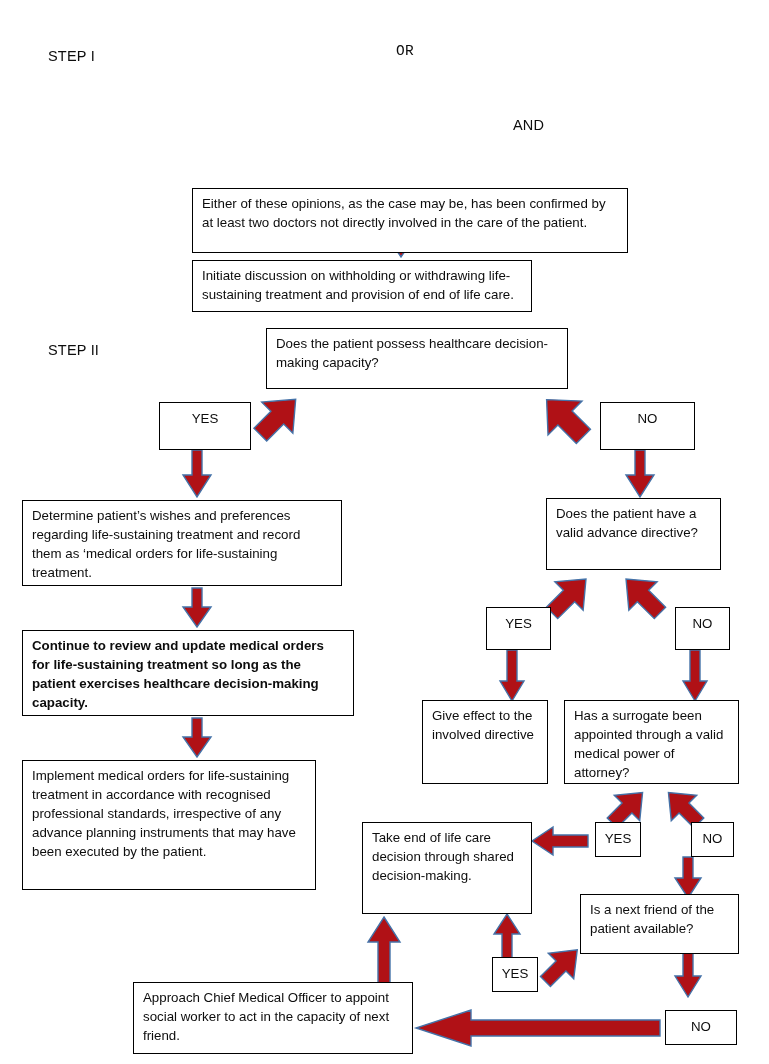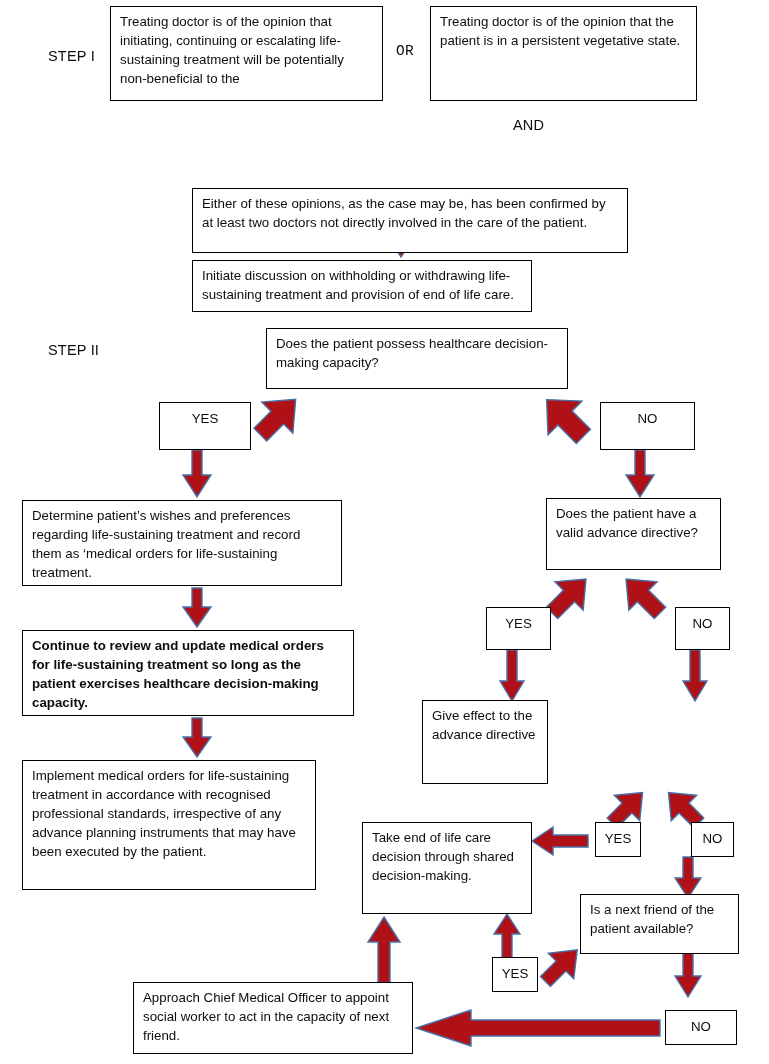--- a/index.html
+++ b/index.html
@@ -54,25 +54,23 @@
   }
   .arrow svg { display: block; overflow: visible; }
 </style>
 </head>
 <body>
 
 <div id="canvas">
 
   <div class="plainlabel" style="left:48px; top:48px;">STEP I</div>
 
-  <div class="box" style="left:110px; top:6px; width:273px; height:95px;">Treating doctor is of the opinion that initiating, continuing or escalating life-sustaining treatment will be potentially non-beneficial to the</div>
 
   <div class="plainlabel" style="left:396px; top:43px;font-family:Liberation Mono, monospace;">OR</div>
 
-  <div class="box" style="left:430px; top:6px; width:267px; height:95px;">Treating doctor is of the opinion that the patient is in a persistent vegetative state.</div>
 
   <div class="plainlabel" style="left:513px; top:117px;">AND</div>
 
   <div class="box" style="left:192px; top:146px; width:436px; height:65px;margin-top:42px;">Either of these opinions, as the case may be, has been confirmed by at least two doctors not directly involved in the care of the patient.</div>
 
   <div class="arrow" style="left:386px; top:214px;">
     <svg width="30" height="44" viewBox="0 0 30 44">
       <polygon points="10,0 20,0 20,22 29,22 15,43 1,22 10,22" fill="#B01116" stroke="#4472A8" stroke-width="1.4"></polygon>
     </svg>
   </div>
@@ -160,22 +158,23 @@
       <polygon points="8,0 18,0 18,31 25,31 13,51 1,31 8,31" fill="#B01116" stroke="#4472A8" stroke-width="1.4"></polygon>
     </svg>
   </div>
 
   <div class="arrow" style="left:682px; top:650px;">
     <svg width="26" height="52" viewBox="0 0 26 52">
       <polygon points="8,0 18,0 18,31 25,31 13,51 1,31 8,31" fill="#B01116" stroke="#4472A8" stroke-width="1.4"></polygon>
     </svg>
   </div>
 
-  <div class="box" style="left:422px; top:700px; width:126px; height:84px;">Give effect to the advance directive</div>
-
+  <div class="box" style="left:422px; top:700px; width:126px; height:84px;">Give effect to the involved directive</div>
+
+  <div class="box" style="left:564px; top:700px; width:175px; height:84px;">Has a surrogate been appointed through a valid medical power of attorney?</div>
 
   <div class="arrow" style="left:601px; top:783px;">
     <svg width="52" height="50" viewBox="0 0 52 50">
       <g transform="rotate(225 26 25)">
         <polygon points="19,4 33,4 33,25 44,25 26,47 8,25 19,25" fill="#B01116" stroke="#4472A8" stroke-width="1.4"></polygon>
       </g>
     </svg>
   </div>
 
   <div class="arrow" style="left:658px; top:783px;">

